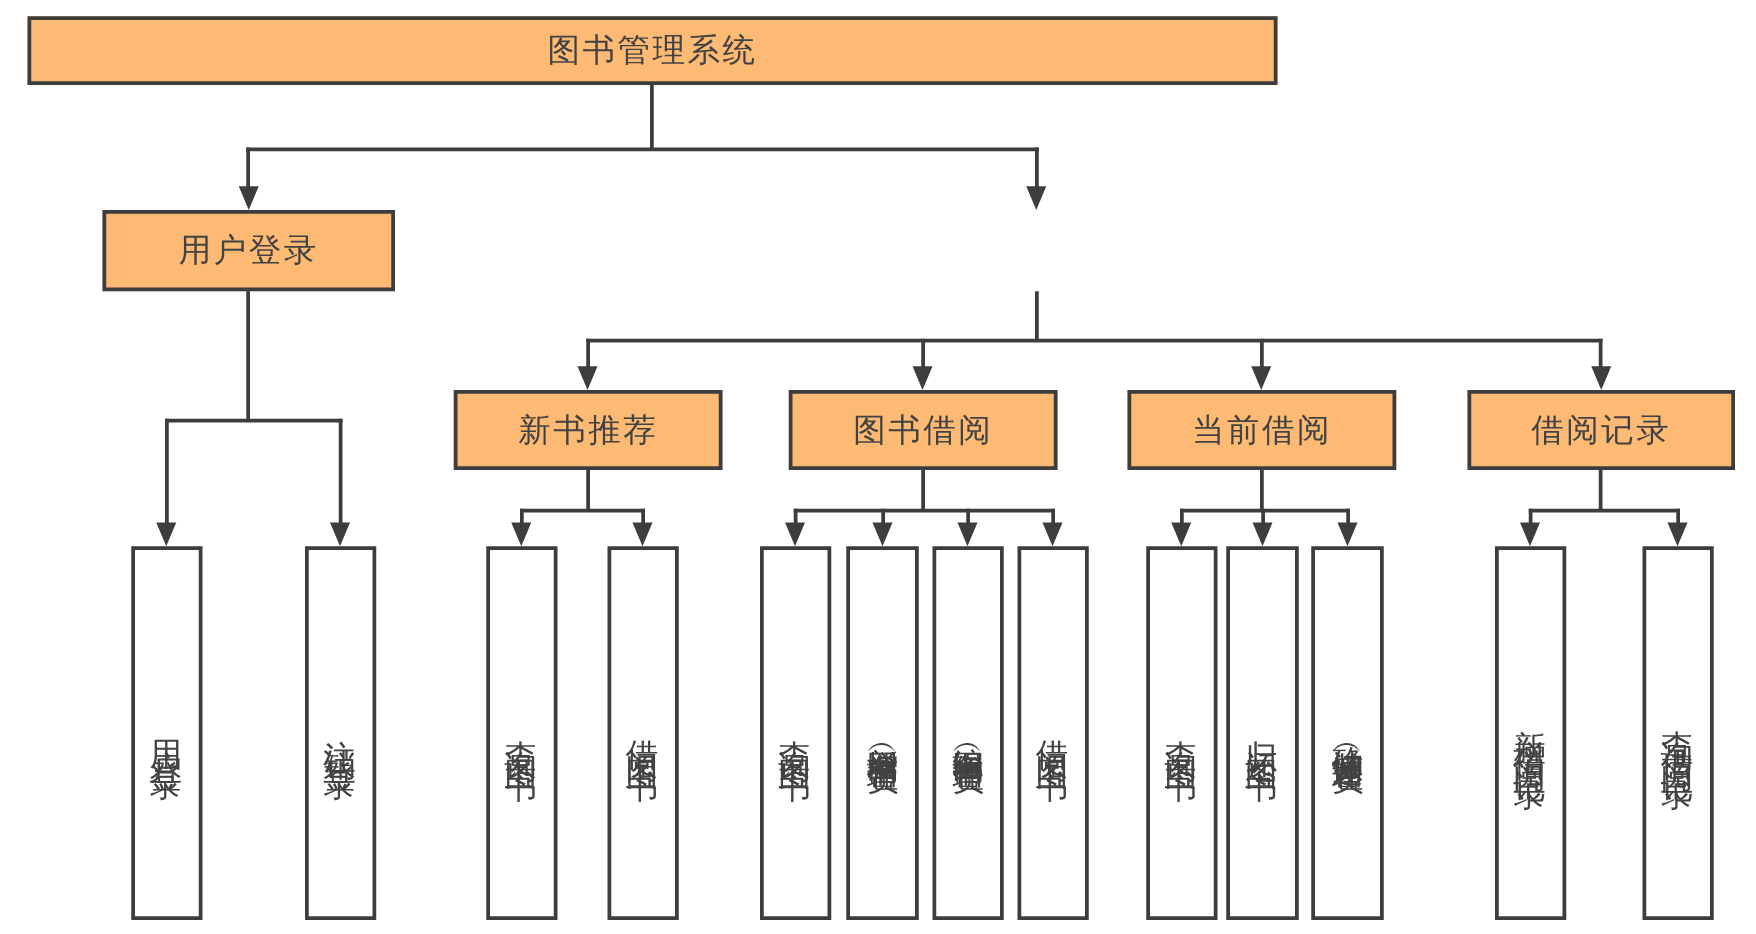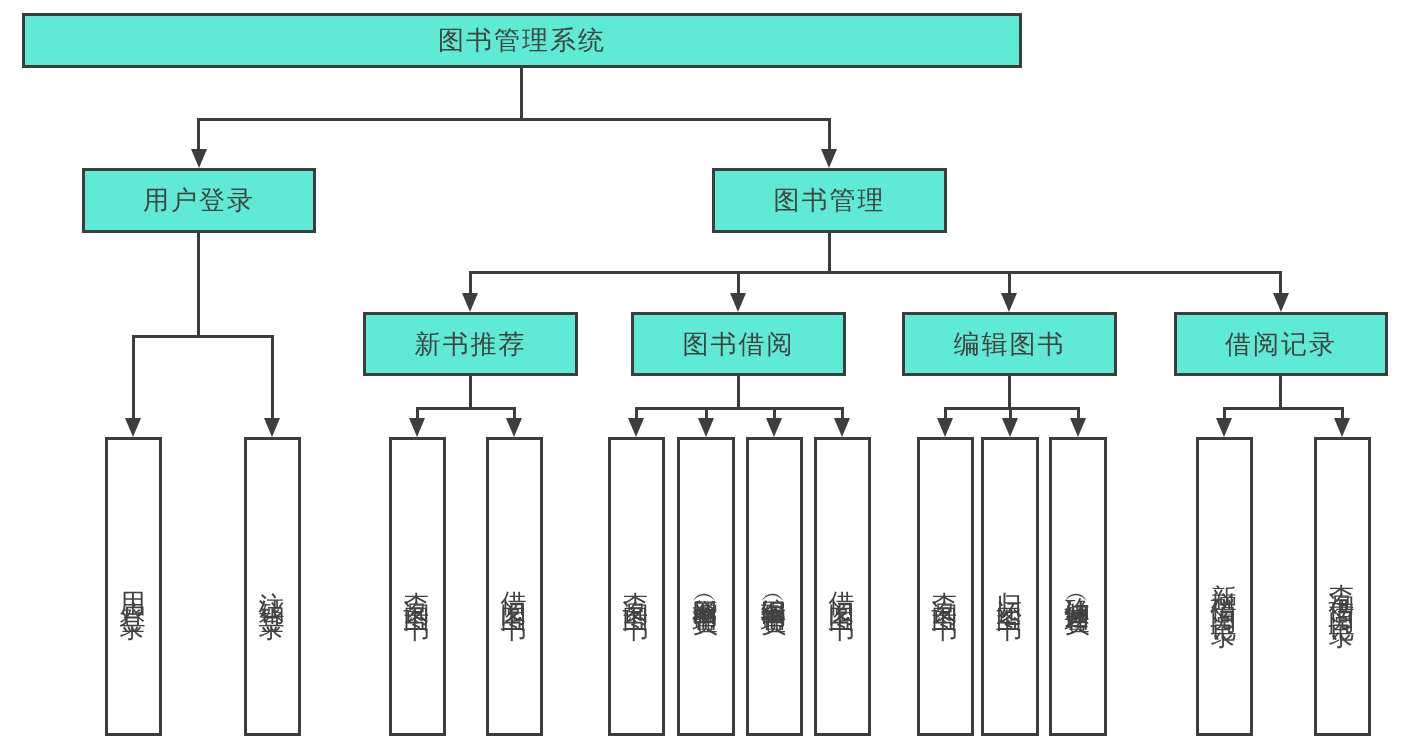--- a/index.html
+++ b/index.html
@@ -18,21 +18,21 @@
     width: 1405px;
     height: 747px;
     background: var(--background);
     overflow: hidden;
   }
   
   .bx {
     position: absolute;
     box-sizing: border-box;
     border: 3px solid var(--line);
-    background: #5eead4;
+    background: #fdba74;
     display: flex;
     align-items: center;
     justify-content: center;
     font-size: 26px;
     letter-spacing: 2px;
     color: var(--text);
     white-space: nowrap;
   }
   
   .lf {
@@ -82,21 +82,20 @@
   <div class="bx" style="left:22px; top:13px; width:1000px; height:55px;">图书管理系统</div>
 
   <div class="vl" style="left:520px; top:68px; height:51px;"></div>
   <div class="hl" style="left:197px; top:118px; width:634px;"></div>
   <div class="vl" style="left:197px; top:118px; height:32px;"></div>
   <div class="ar" style="left:191px; top:149px;"></div>
   <div class="vl" style="left:828px; top:118px; height:32px;"></div>
   <div class="ar" style="left:821px; top:149px;"></div>
 
   <div class="bx" style="left:82px; top:168px; width:234px; height:65px;">用户登录</div>
-  <div class="bx" style="left:712px; top:168px; width:235px; height:65px;">图书管理</div>
 
   <div class="vl" style="left:197px; top:233px; height:103px;"></div>
   <div class="hl" style="left:132px; top:335px; width:142px;"></div>
   <div class="vl" style="left:132px; top:335px; height:84px;"></div>
   <div class="ar" style="left:125px; top:418px;"></div>
   <div class="vl" style="left:271px; top:335px; height:84px;"></div>
   <div class="ar" style="left:264px; top:418px;"></div>
 
   <div class="vl" style="left:828px; top:233px; height:40px;"></div>
   <div class="hl" style="left:469px; top:271px; width:813px;"></div>
@@ -104,21 +103,21 @@
   <div class="ar" style="left:462px; top:293px;"></div>
   <div class="vl" style="left:737px; top:271px; height:24px;"></div>
   <div class="ar" style="left:730px; top:293px;"></div>
   <div class="vl" style="left:1008px; top:271px; height:24px;"></div>
   <div class="ar" style="left:1001px; top:293px;"></div>
   <div class="vl" style="left:1279px; top:271px; height:24px;"></div>
   <div class="ar" style="left:1273px; top:293px;"></div>
 
   <div class="bx" style="left:631px; top:312px; width:215px; height:64px;">图书借阅</div>
   <div class="bx" style="left:363px; top:312px; width:215px; height:64px;">新书推荐</div>
-  <div class="bx" style="left:902px; top:312px; width:215px; height:64px;">编辑图书</div>
+  <div class="bx" style="left:902px; top:312px; width:215px; height:64px;">当前借阅</div>
   <div class="bx" style="left:1174px; top:312px; width:214px; height:64px;">借阅记录</div>
 
   <div class="vl" style="left:469px; top:376px; height:32px;"></div>
   <div class="vl" style="left:737px; top:376px; height:32px;"></div>
   <div class="vl" style="left:1008px; top:376px; height:32px;"></div>
   <div class="vl" style="left:1279px; top:376px; height:32px;"></div>
 
   <div class="hl" style="left:416px; top:407px; width:100px;"></div>
   <div class="hl" style="left:635px; top:407px; width:209px;"></div>
   <div class="hl" style="left:944px; top:407px; width:136px;"></div>

